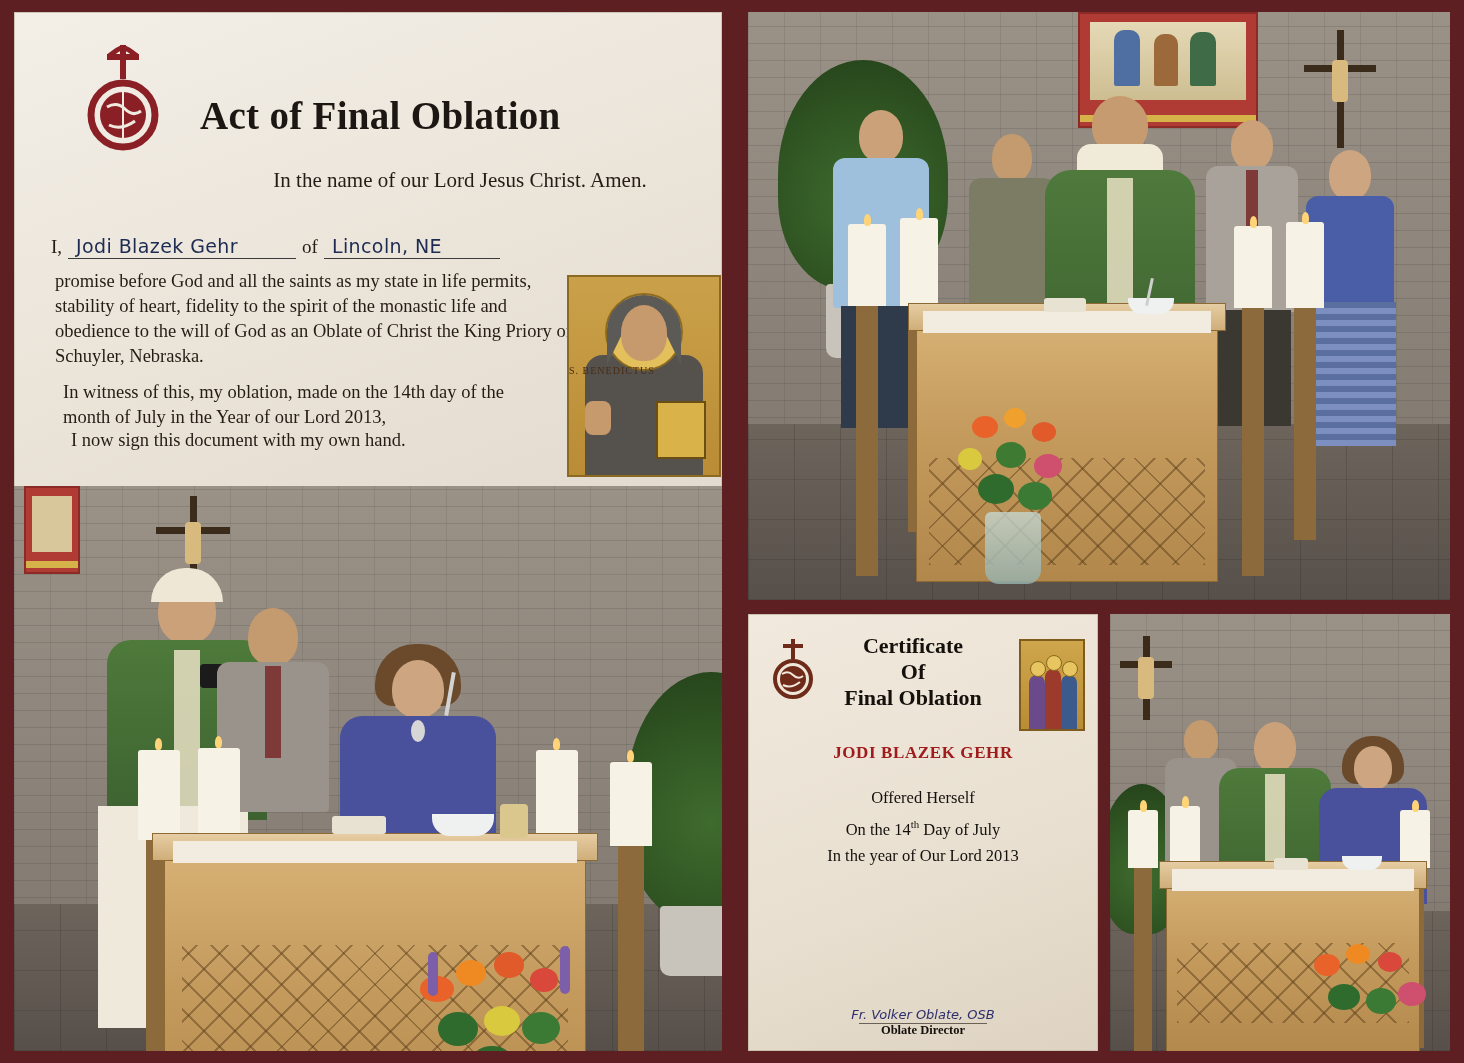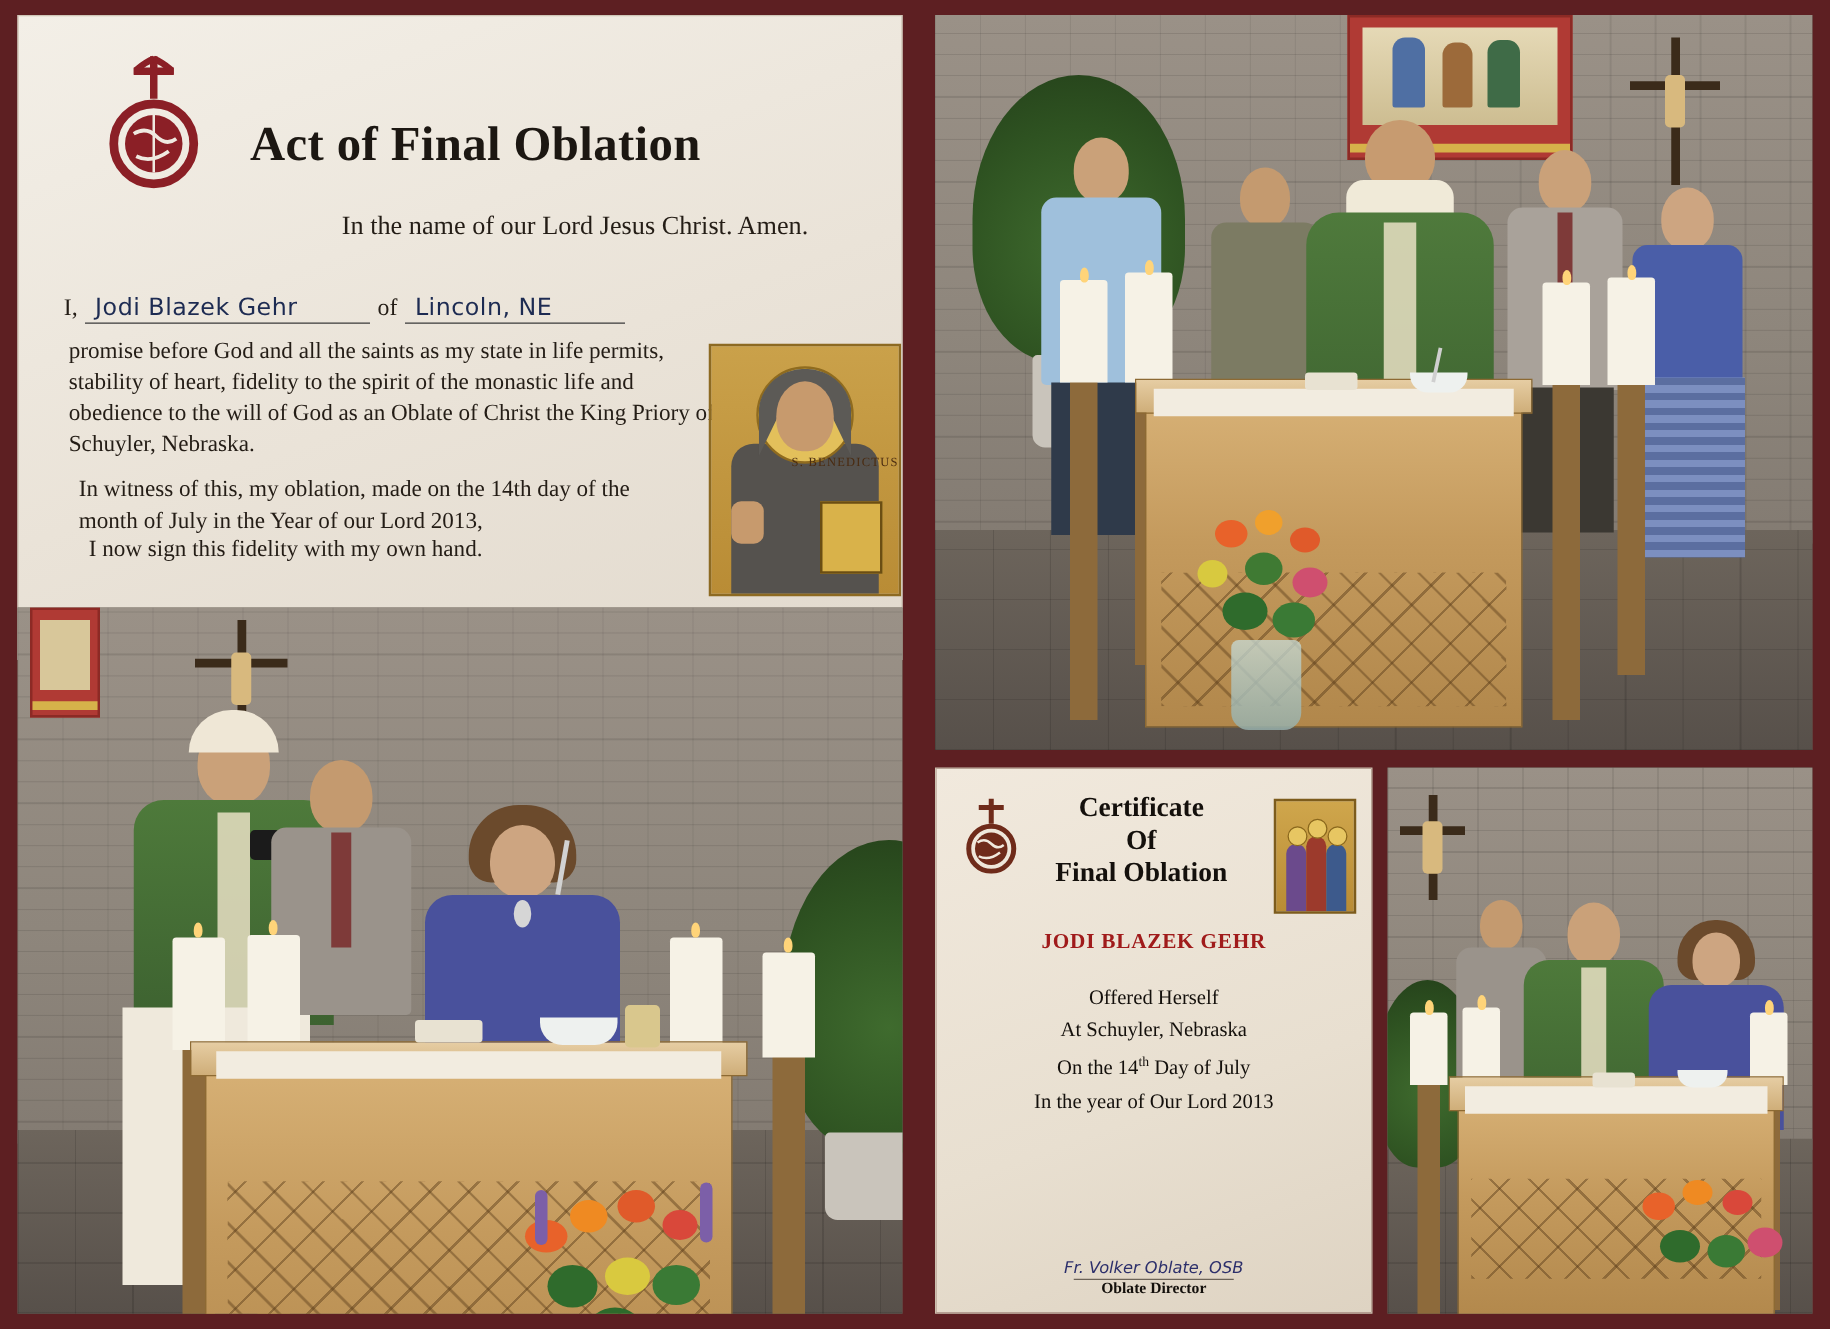--- a/index.html
+++ b/index.html
@@ -103,22 +103,22 @@
   }
   .saint-book {
     position:absolute; left:58%; bottom:16px; width:46px;height:54px;
     background:#d9b24a; border:2px solid #6b4e13;
   }
   .saint-hand {
     position:absolute; left:16px; bottom:40px; width:26px;height:34px;
     background:#c79a6d; border-radius:8px;
   }
   .saint-caption {
-    position:absolute; left:0; right:0; top:88px; text-align:right;
-    font-size:10px; color:#4a2b10; letter-spacing:1px;padding-left:20px;
+    position:absolute; left:0; right:0; top:88px; text-align:left;
+    font-size:10px; color:#4a2b10; letter-spacing:1px;
   }
 
   
   .emblem-svg { width: 100%; height: 100%; display:block; }
 
   
   .photo { background: #6b6257; }
 
   #photo-altar { left: 748px; top: 12px; width: 702px; height: 588px; }
   #photo-signing { left: 14px; top: 486px; width: 708px; height: 565px; }
@@ -264,21 +264,21 @@
       <span class="hand" style="min-width:160px;">Lincoln, NE</span>
     </div>
 
     <div class="body-text">promise  before God and all the saints as my state in life permits, stability of  heart, fidelity to the spirit of the monastic life and obedience to the will of God as an Oblate of Christ the King Priory of Schuyler, Nebraska.</div>
 
     <div class="witness">
       <span>In witness of this, my oblation, made on the 14th day of the</span><br>
       <span>month of  July in the Year of our Lord </span><span class="yr">2013,</span>
     </div>
 
-    <div class="signline">I now sign this fidelity with my own hand.</div>
+    <div class="signline">I now sign this document with my own hand.</div>
 
     <div class="icon-saint">
       <div class="saint-inner">
         <div class="saint-body"></div>
         <div class="saint-halo"></div>
         <div class="saint-hood"></div>
         <div class="saint-head"></div>
         <div class="saint-caption">S. BENEDICTUS</div>
         <div class="saint-book"></div>
         <div class="saint-hand"></div>
@@ -498,21 +498,20 @@
       <div class="tr-fig" style="left:24px;height:60px;background:#9c3a2c;"></div>
       <div class="tr-halo" style="left:25px;top:14px;"></div>
       <div class="tr-fig" style="left:40px;background:#3d5a8c;"></div>
       <div class="tr-halo" style="left:41px;top:20px;"></div>
     </div>
 
     <div class="cname">JODI BLAZEK  GEHR</div>
 
     <div class="cbody">
       <div>Offered Herself</div>
-      <div>At Schuyler, Nebraska</div>
       <div>
         <span>On the 14</span><sup>th</sup><span> Day of July</span>
       </div>
       <div>In the year of Our Lord 2013</div>
     </div>
 
     <div class="csign">Fr. Volker Oblate, OSB</div>
     <div class="sign-rule"></div>
     <div class="csign-label">Oblate Director</div>
   </div>

